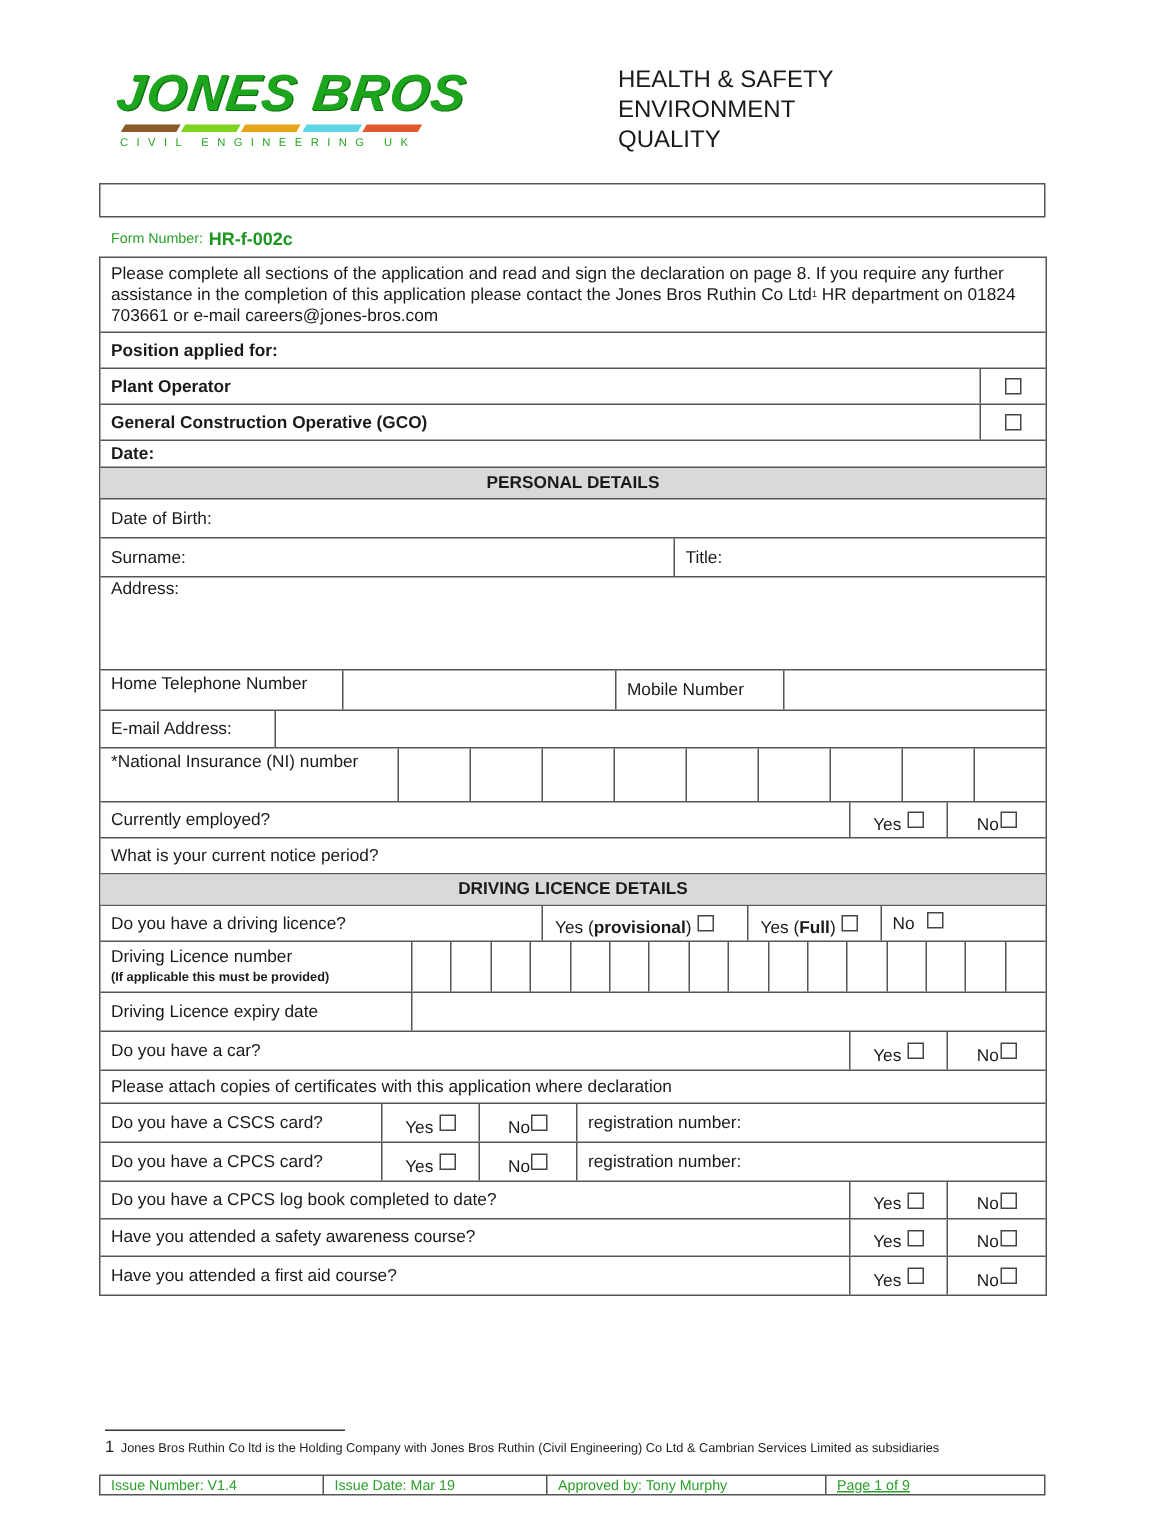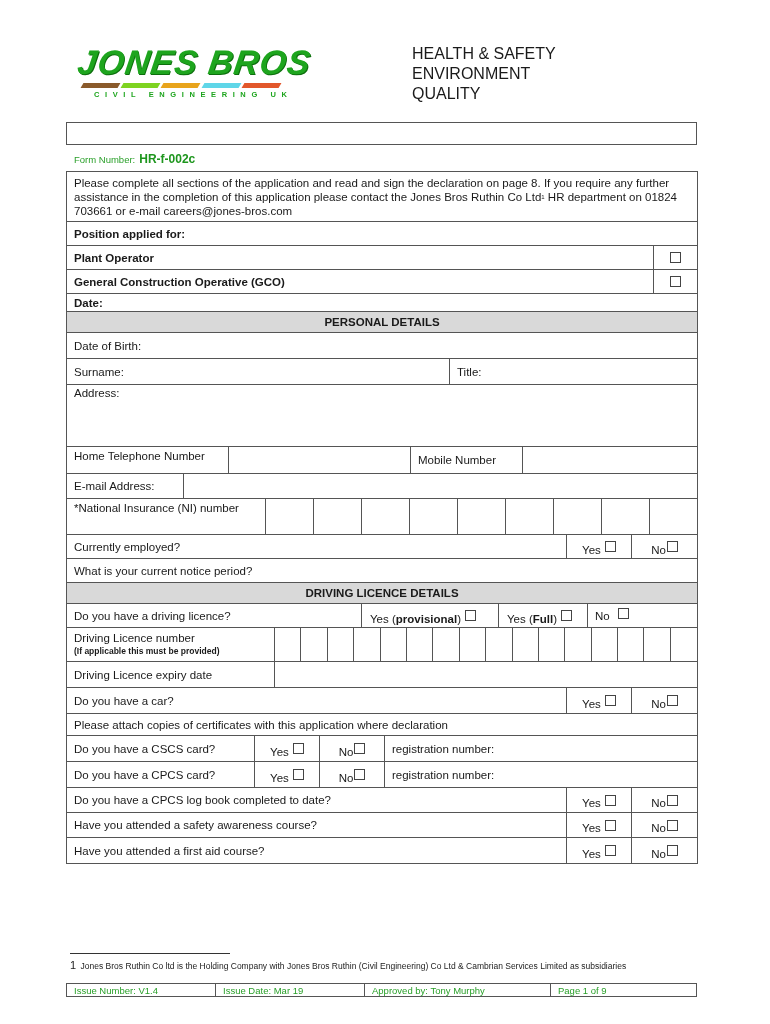--- a/index.html
+++ b/index.html
@@ -4,21 +4,21 @@
 <style>
   * { box-sizing: border-box; margin: 0; padding: 0; }
   body { width: 770px; height: 1024px; background: #fff; font-family: "Liberation Sans", sans-serif; color: #1a1a1a; position: relative; overflow: hidden; }
   .abs { position: absolute; }
 
   
   .logo { left: 78px; top: 44px; width: 204px; height: 58px; }
   .logo-text { position: absolute; left: 0; top: 0; width: 204px; height: 36px; font-family: "Liberation Sans", sans-serif; font-weight: bold; font-style: italic; font-size: 34px; color: #1ea51e; letter-spacing: 1px; line-height: 36px; text-shadow: 1px 1px 0 #0d6e0d; transform: skewX(-8deg); white-space: nowrap; }
   .logo-stripes { position: absolute; left: 4px; top: 39px; height: 5px; width: 198px; display: flex; gap: 3px; }
   .logo-stripes span { flex: 1; transform: skewX(-30deg); }
-  .logo-sub { position: absolute; left: 16px; top: 46px; font-size: 7.5px; letter-spacing: 5.6px; color: #1ea51e; font-weight: bold; white-space: nowrap; }
+  .logo-sub { position: absolute; left: 2px; top: 46px; font-size: 7.5px; letter-spacing: 5.6px; color: #1ea51e; font-weight: normal; white-space: nowrap; }
 
   .hse { left: 412px; top: 44px; font-size: 16px; line-height: 20px; color: #1a1a1a; }
   .hse div { white-space: nowrap; }
 
   
   .formhead { left: 66px; top: 122px; width: 631px; height: 23px; border: 1px solid #555; display: flex; }
   .fh-cell { display: flex; align-items: center; padding-left: 7px; color: #2aa02a; white-space: nowrap; margin-top: 36px; }
   .fh-num { width: 155px; border-right: 1px solid #555; }
   .fh-lbl { font-size: 9.5px; margin-right: 4px; }
   .fh-val { font-size: 12px; font-weight: bold; color: #1e961e; }
@@ -41,21 +41,21 @@
   .box { padding: 0; }
   .small { font-size: 8.5px; font-weight: bold; }
   .two-line { flex-direction: column; align-items: flex-start; justify-content: center; line-height: 13px; }
 
   
   .fn-line { left: 70px; top: 953px; width: 160px; border-top: 1px solid #333; }
   .fn { left: 70px; top: 960px; width: 630px; font-size: 8.5px; line-height: 11px; color: #222; }
   .fn-mark { font-size: 11px; margin-right: 2px; }
   .footer { left: 66px; top: 983px; width: 631px; height: 14px; border: 1px solid #555; display: flex; font-size: 9.5px; color: #2aa02a; }
   .footer .fc { border-right: 1px solid #555; padding-left: 7px; display: flex; align-items: center; white-space: nowrap; }
-  .footer .fc:last-child { border-right: none; }
+  .footer .fc:last-child { border-right: none; text-decoration: underline; }
 </style>
 </head>
 <body>
 
 <div class="abs logo">
   <div class="logo-text">JONES BROS</div>
   <div class="logo-stripes">
     <span style="background:#8a5a2b"></span>
     <span style="background:#7ed321"></span>
     <span style="background:#e8a41c"></span>

